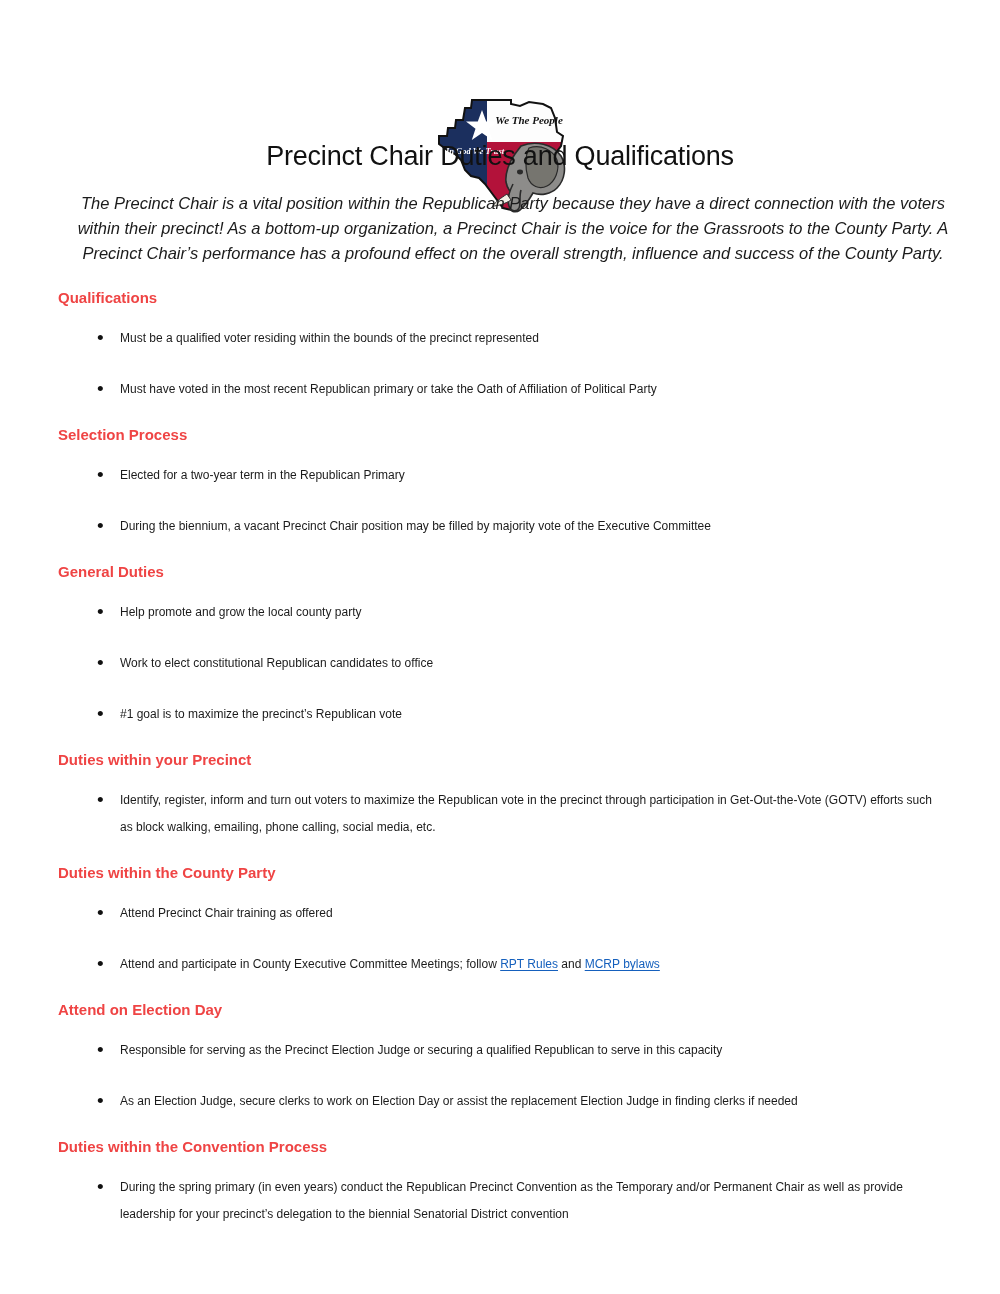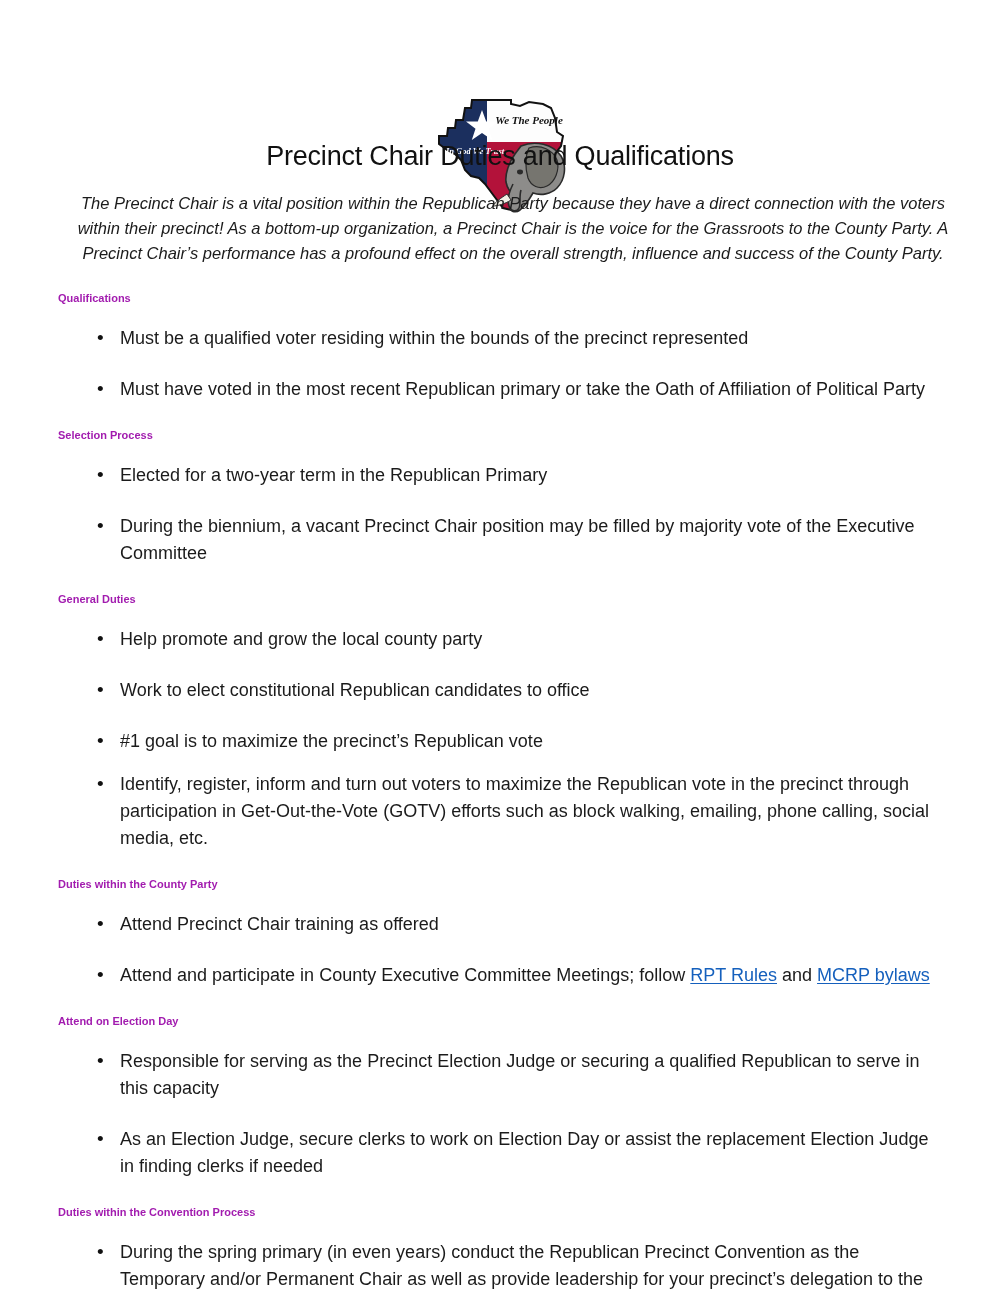--- a/index.html
+++ b/index.html
@@ -54,37 +54,37 @@
     text-align: center;
     font-style: italic;
     font-size: 16.5px;
     line-height: 25px;
     color: #1b1b1b;
   }
 
   
   .section-heading {
     font-weight: bold;
-    font-size: 11px;
-    color: #a21caf;
+    font-size: 15px;
+    color: #ef4444;
     margin: 21px 0 0 58px;
     line-height: 22px;
   }
 
   
   ul.bullets {
     list-style: none;
     margin: 11px 55px 0 0;
     padding: 0 0 0 0;
   }
   ul.bullets li {
     position: relative;
     margin: 16px 0 0 120px;
     padding: 0 0 8px 0;
-    font-size: 18px;
+    font-size: 12px;
     line-height: 27px;
     color: #1b1b1b;
   }
   ul.bullets li::before {
     content: "\2022";
     position: absolute;
     left: -23px;
     top: -1px;
     font-size: 19px;
     line-height: 27px;
@@ -172,20 +172,21 @@
     <li>During the biennium, a vacant Precinct Chair position may be filled by majority vote of the Executive Committee</li>
   </ul>
 
   <div class="section-heading">General Duties</div>
   <ul class="bullets">
     <li>Help promote and grow the local county party</li>
     <li>Work to elect constitutional Republican candidates to office</li>
     <li>#1 goal is to maximize the precinct’s Republican vote</li>
   </ul>
 
+  <div class="section-heading">Duties within your Precinct</div>
   <ul class="bullets">
     <li>Identify, register, inform and turn out voters to maximize the Republican vote in the precinct through participation in Get-Out-the-Vote (GOTV) efforts such as block walking, emailing, phone calling, social media, etc.</li>
   </ul>
 
   <div class="section-heading">Duties within the County Party</div>
   <ul class="bullets">
     <li>Attend Precinct Chair training as offered</li>
     <li><span>Attend and participate in County Executive Committee Meetings; follow </span><a class="doclink" href="#">RPT Rules</a><span> and </span><a class="doclink" href="#">MCRP bylaws</a></li>
   </ul>
 

